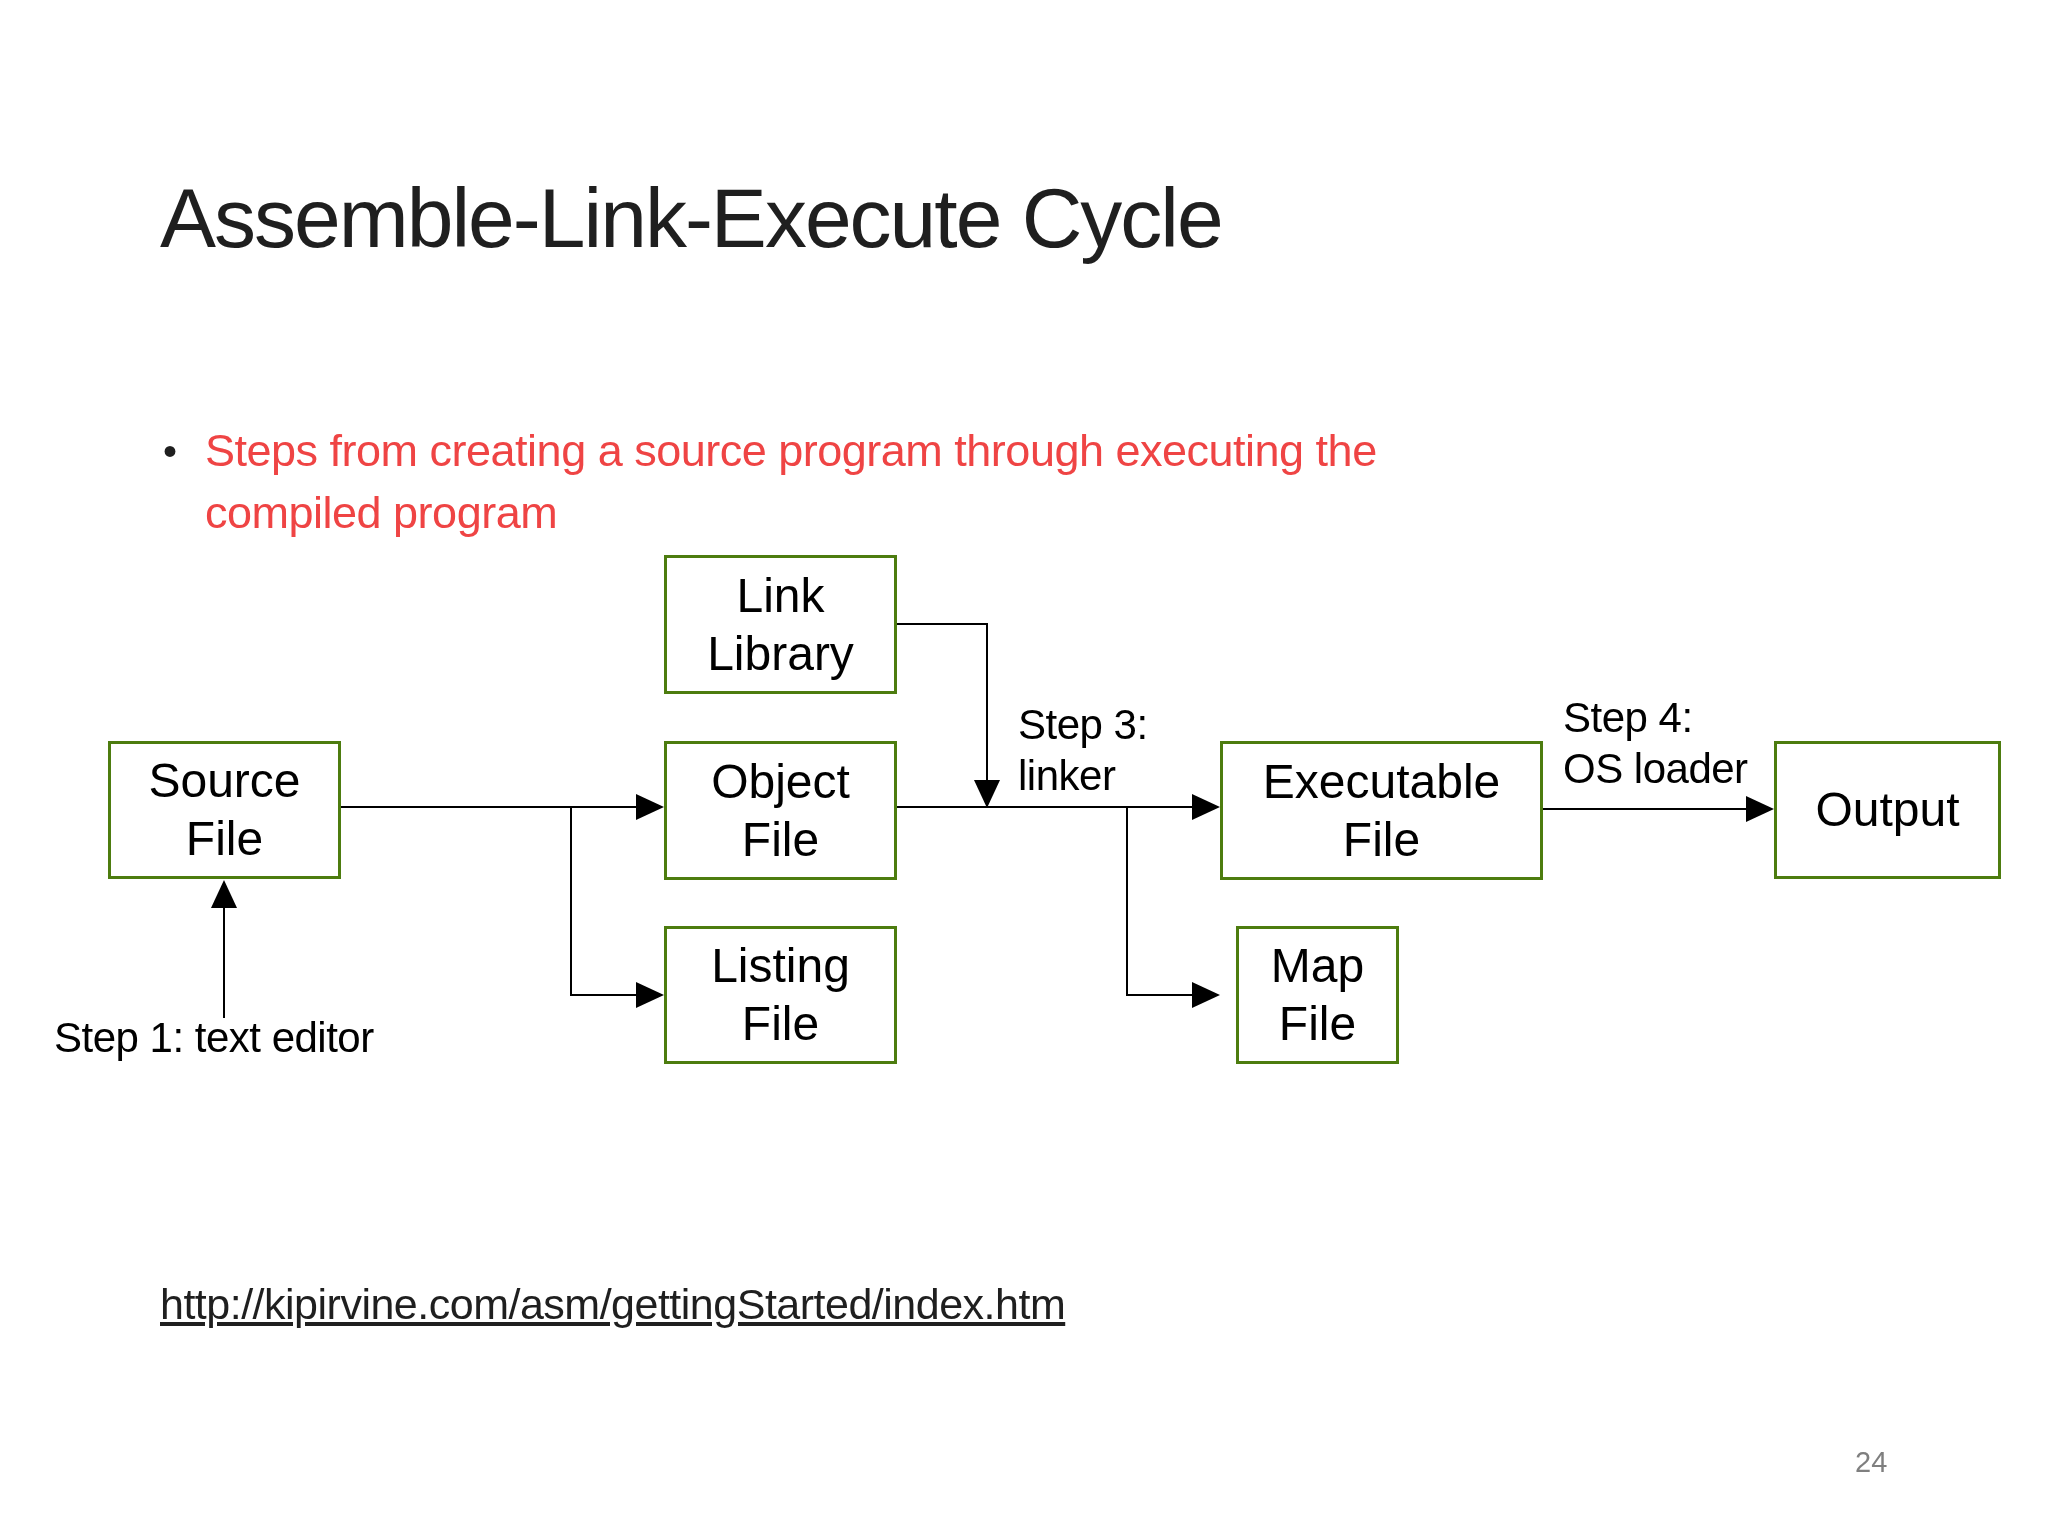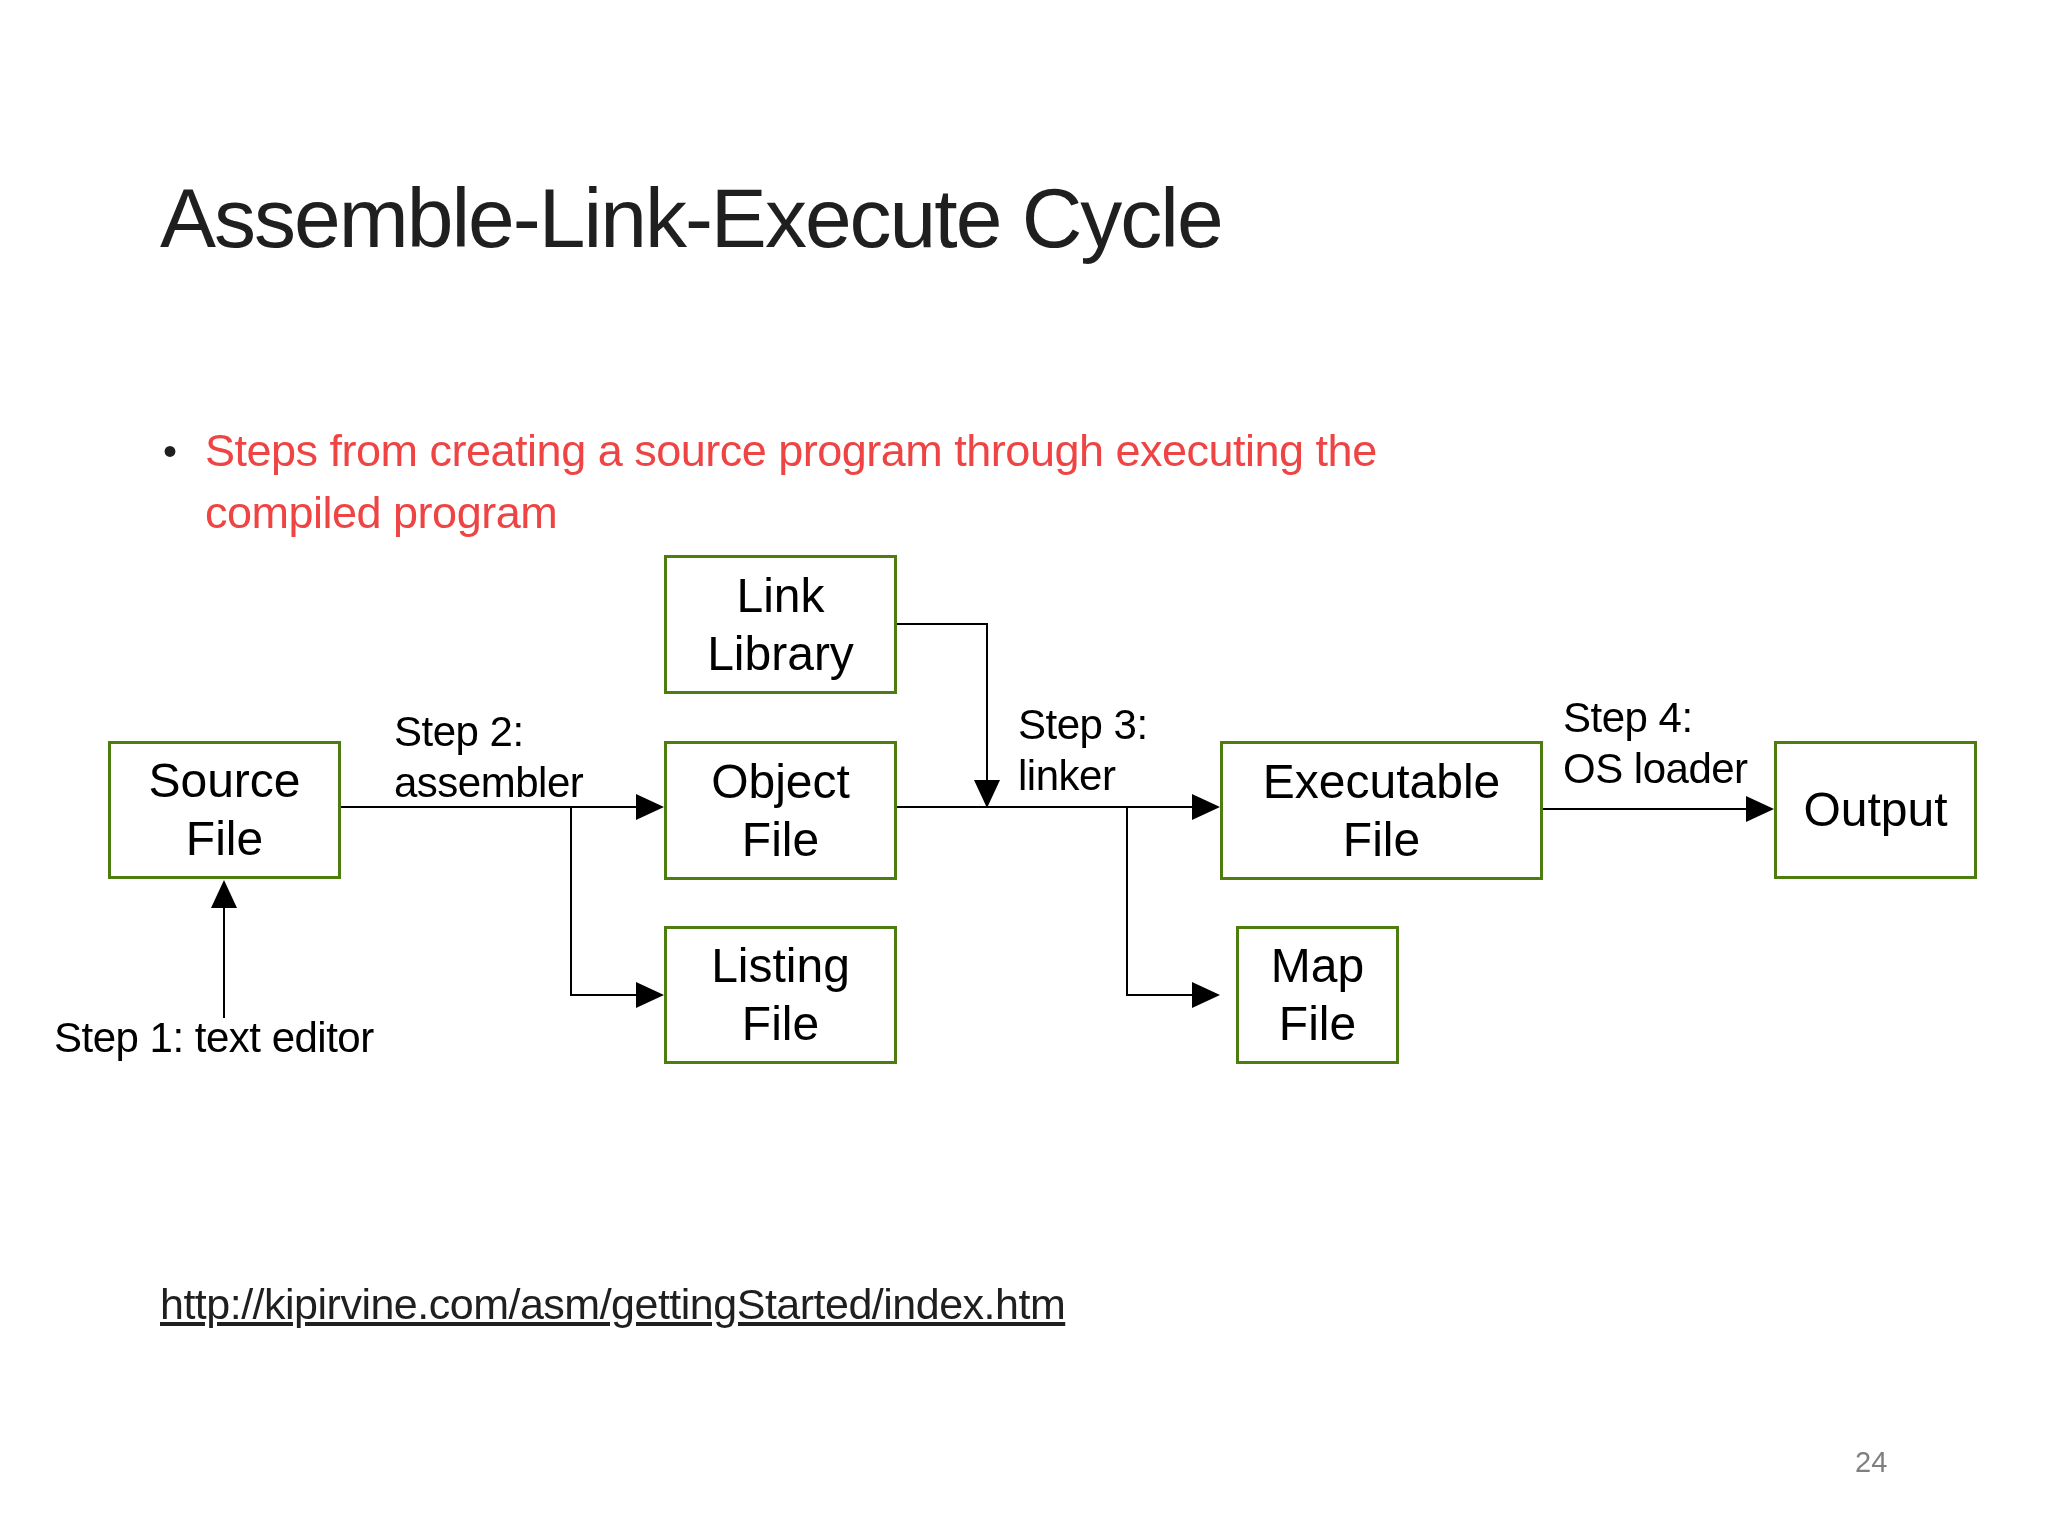--- a/index.html
+++ b/index.html
@@ -141,21 +141,21 @@
   <div class="box" style="left:1220px;top:741px;width:323px;height:139px">
     <div>Executable</div>
     <div>File</div>
   </div>
 
   <div class="box" style="left:1236px;top:926px;width:163px;height:138px">
     <div>Map</div>
     <div>File</div>
   </div>
 
-  <div class="box" style="left:1774px;top:741px;width:203px;height:138px">
+  <div class="box" style="left:1774px;top:741px;width:227px;height:138px">
     <div>Output</div>
   </div>
 
   <div class="hline" style="left:341px;top:806px;width:297px;height:2px"></div>
   <div class="arrow-right" style="left:636px;top:794px"></div>
 
   <div class="vline" style="left:570px;top:806px;width:2px;height:190px"></div>
   <div class="hline" style="left:570px;top:994px;width:68px;height:2px"></div>
   <div class="arrow-right" style="left:636px;top:982px"></div>
 
@@ -169,24 +169,20 @@
   <div class="hline" style="left:1543px;top:808px;width:203px;height:2px"></div>
   <div class="arrow-right" style="left:1746px;top:796px"></div>
 
   <div class="hline" style="left:897px;top:623px;width:91px;height:2px"></div>
   <div class="vline" style="left:986px;top:623px;width:2px;height:157px"></div>
   <div class="arrow-down" style="left:974px;top:780px"></div>
 
   <div class="vline" style="left:223px;top:906px;width:2px;height:112px"></div>
   <div class="arrow-up" style="left:211px;top:880px"></div>
 
-  <div class="steplabel" style="left:394px;top:706px">
-    <div>Step 2:</div>
-    <div>assembler</div>
-  </div>
 
   <div class="steplabel" style="left:1018px;top:699px">
     <div>Step 3:</div>
     <div>linker</div>
   </div>
 
   <div class="steplabel" style="left:1563px;top:692px">
     <div>Step 4:</div>
     <div>OS loader</div>
   </div>

